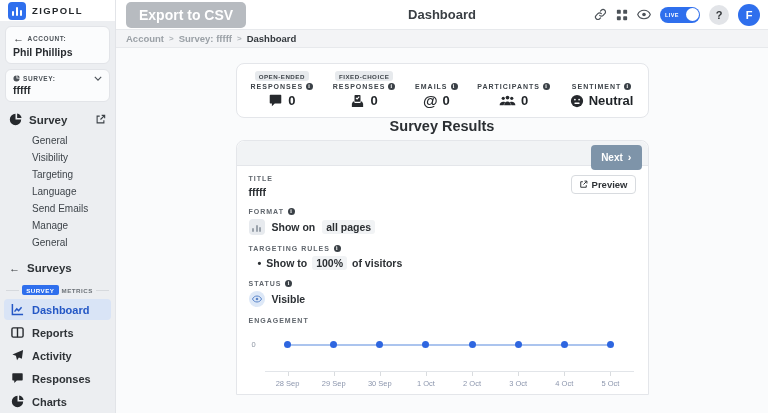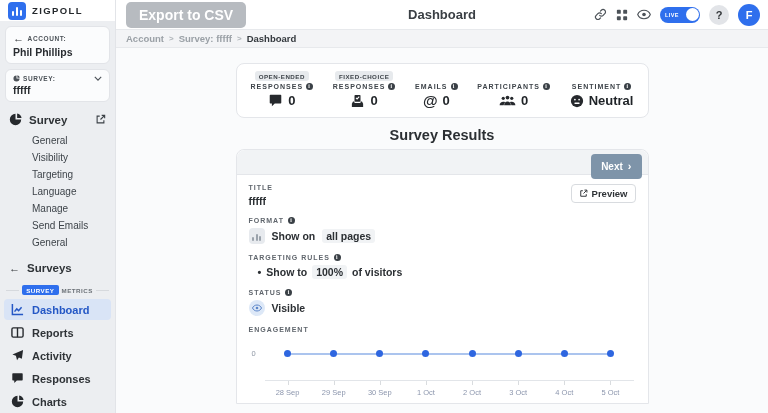--- a/index.html
+++ b/index.html
@@ -76,21 +76,21 @@
   .stat { display:flex; flex-direction:column; align-items:center; justify-content:flex-end; gap:2px; }
   .stat-badge { font-size:6.2px; font-weight:bold; letter-spacing:.5px; color:#3e444a;
     background:#e7eaed; padding:1.5px 4px; border-radius:3px; }
   .stat-label { font-size:7px; font-weight:bold; letter-spacing:1px; color:#3e444a; display:flex;
     align-items:center; gap:3px; }
   .stat-value { display:flex; align-items:center; gap:5px; margin-top:1px; }
   .stat-value .num { font-size:13px; font-weight:bold; color:#1f2327; }
   .at-glyph { font-size:15px; font-weight:bold; color:#26292d; line-height:14px; }
 
   
-  .results-title { margin-top:9px; }
+  .results-title { }
   .results-card { margin-top:6px; width:413px; background:#fff; border:1px solid #e4e6ea;
     border-radius:8px 8px 0 0; }
   .results-header { background:#f1f3f5; border-bottom:1px solid #e4e6ea; border-radius:8px 8px 0 0;
     height:25px; position:relative; display:flex; align-items:center; justify-content:center; }
   .slate-btn { background:#7e94a9; color:#fff; border:none; font-size:10px; font-weight:bold;
     padding:4px 11px; border-radius:4px; display:flex; align-items:center; gap:5px;
     font-family:inherit; cursor:pointer; }
   .next-btn { position:absolute; right:6px; top:3.5px; padding:7px 10px; }
   .chev { font-size:11px; line-height:10px; }
   .results-body { padding:9px 12px 6px; position:relative; }
@@ -169,22 +169,22 @@
     <svg width="11" height="11" viewBox="0 0 14 14" style="margin-left:auto">
         <path fill="none" stroke="#3a4046" stroke-width="1.4" d="M6 2.7H2.7v8.6h8.6V8M8.5 1.7h3.8v3.8M12 2L7 7"></path>
       </svg>
   </div>
 
   <div class="sub-list">
     <div class="sub-item">General</div>
     <div class="sub-item">Visibility</div>
     <div class="sub-item">Targeting</div>
     <div class="sub-item">Language</div>
+    <div class="sub-item">Send Emails</div>
     <div class="sub-item">Manage</div>
-    <div class="sub-item">Send Emails</div>
     <div class="sub-item">General</div>
   </div>
 
   <div class="nav-row">
     <span class="back-arrow">←</span>
     <span>Surveys</span>
   </div>
 
   <div class="metrics-divider">
     <span class="line"></span>

